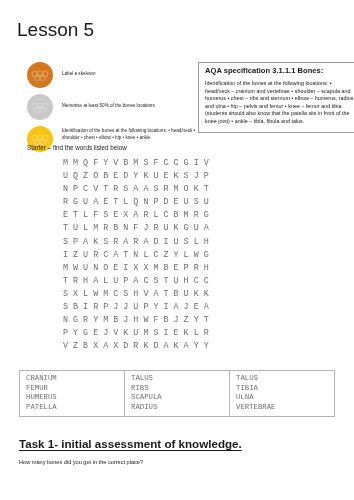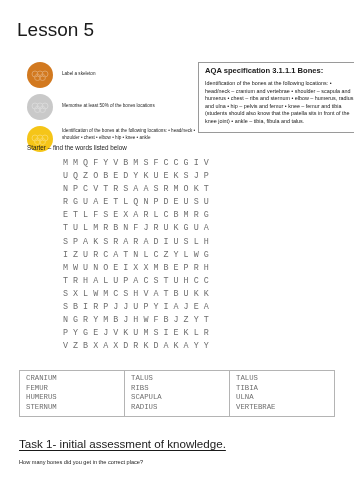--- a/index.html
+++ b/index.html
@@ -140,21 +140,21 @@
     font-size: 7.3px;
     line-height: 9.6px;
     color: #6e6e6e;
     white-space: pre;
   }
   .task-title {
     position: absolute;
     left: 19px;
     top: 437px;
     font-size: 11.6px;
-    font-weight: 400;
+    font-weight: 700;
     color: #1a1a1a;
     text-decoration: underline;
     text-underline-offset: 2px;
   }
   .task-sub {
     position: absolute;
     left: 19px;
     top: 459px;
     font-size: 5.6px;
     color: #1a1a1a;
@@ -226,21 +226,21 @@
 
   <div class="grid"><span class="grid-row">M M Q F Y V B M S F C C G I V</span><span class="grid-row">U Q Z O B E D Y K U E K S J P</span><span class="grid-row">N P C V T R S A A S R M O K T</span><span class="grid-row">R G U A E T L Q N P D E U S U</span><span class="grid-row">E T L F S E X A R L C B M R G</span><span class="grid-row">T U L M R B N F J R U K G U A</span><span class="grid-row">S P A K S R A R A D I U S L H</span><span class="grid-row">I Z U R C A T N L C Z Y L W G</span><span class="grid-row">M W U N O E I X X M B E P R H</span><span class="grid-row">T R H A L U P A C S T U H C C</span><span class="grid-row">S X L W M C S H V A T B U K K</span><span class="grid-row">S B I R P J J U P Y I A J E A</span><span class="grid-row">N G R Y M B J H W F B J Z Y T</span><span class="grid-row">P Y G E J V K U M S I E K L R</span><span class="grid-row">V Z B X A X D R K D A K A Y Y</span></div>
 
   <table class="wordlist">
     <tbody>
         <tr>
       <td>
         <div class="word">CRANIUM</div>
         <div class="word">FEMUR</div>
         <div class="word">HUMERUS</div>
-        <div class="word">STERNUM</div>
+        <div class="word">PATELLA</div>
       </td>
       <td>
         <div class="word">TALUS</div>
         <div class="word">RIBS</div>
         <div class="word">SCAPULA</div>
         <div class="word">RADIUS</div>
       </td>
       <td>
         <div class="word">TALUS</div>
         <div class="word">TIBIA</div>

